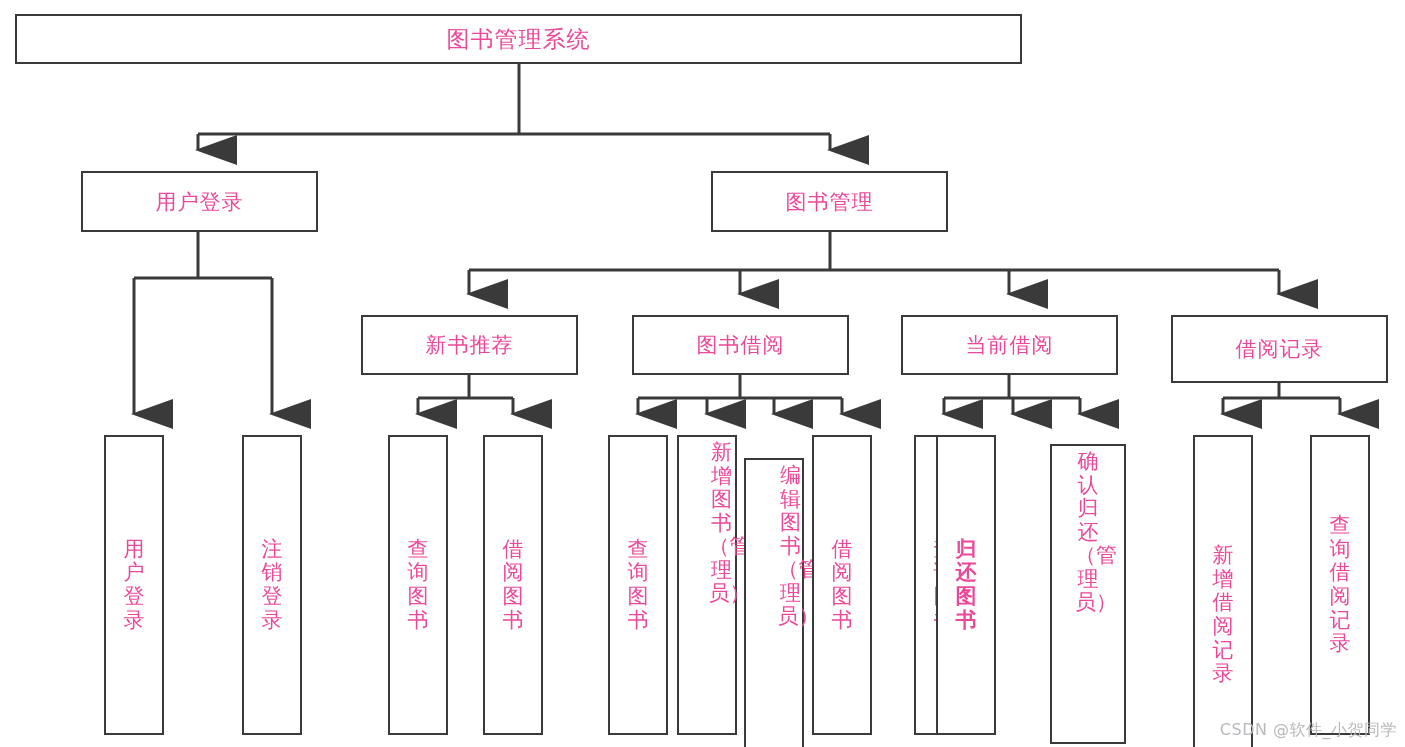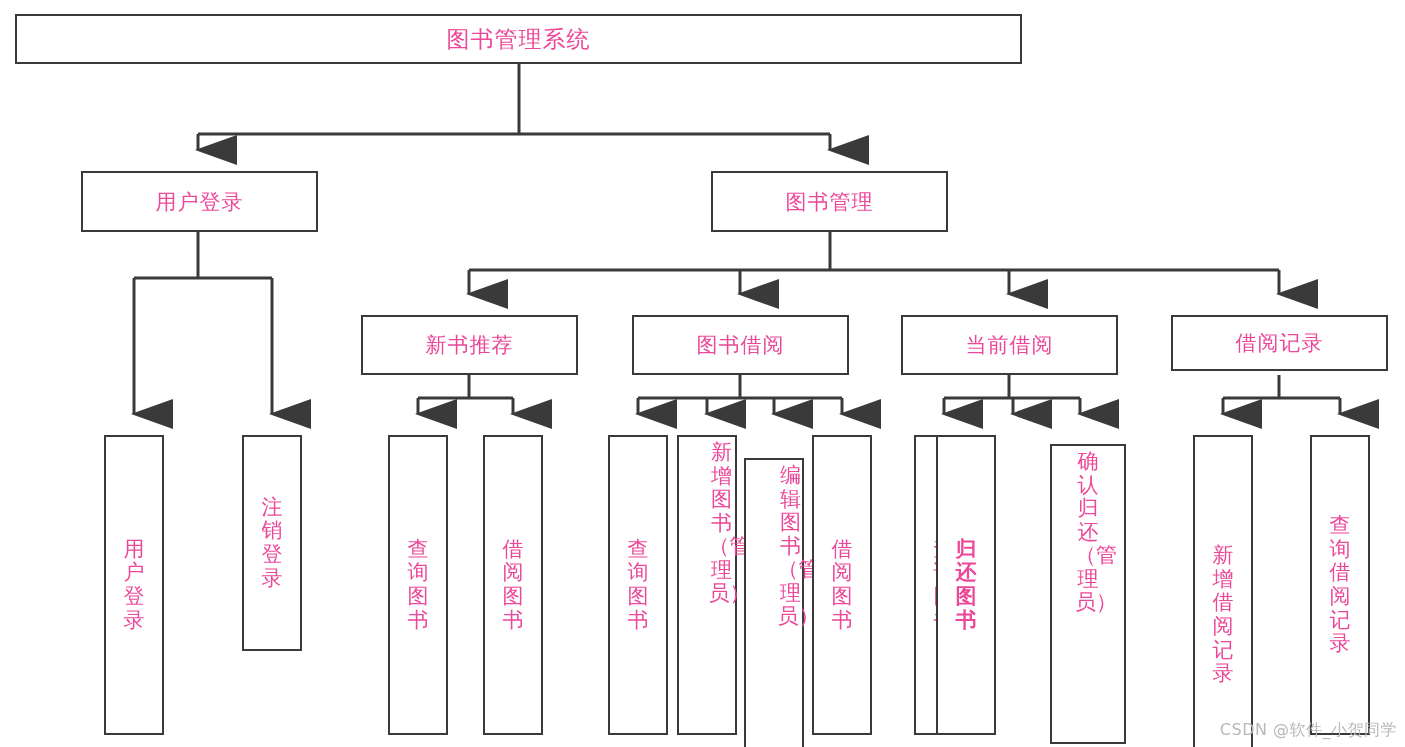--- a/index.html
+++ b/index.html
@@ -148,28 +148,28 @@
 
   <div class="node lvl3" style="left:361px; top:315px; width:217px; height:60px;">
     <span>新书推荐</span>
   </div>
   <div class="node lvl3" style="left:632px; top:315px; width:217px; height:60px;">
     <span>图书借阅</span>
   </div>
   <div class="node lvl3" style="left:901px; top:315px; width:217px; height:60px;">
     <span>当前借阅</span>
   </div>
-  <div class="node lvl3" style="left:1171px; top:315px; width:217px; height:56px;">
+  <div class="node lvl3" style="left:1171px; top:315px; width:217px; height:68px;">
     <span>借阅记录</span>
   </div>
 
   <div class="node leaf" style="left:104px; top:435px; width:60px; height:300px;">
     <span class="vlabel">用户登录</span>
   </div>
-  <div class="node leaf" style="left:242px; top:435px; width:60px; height:216px;">
+  <div class="node leaf" style="left:242px; top:435px; width:60px; height:300px;">
     <span class="vlabel">注销登录</span>
   </div>
 
   <div class="node leaf" style="left:388px; top:435px; width:60px; height:300px;">
     <span class="vlabel">查询图书</span>
   </div>
   <div class="node leaf" style="left:483px; top:435px; width:60px; height:300px;">
     <span class="vlabel">借阅图书</span>
   </div>
 

